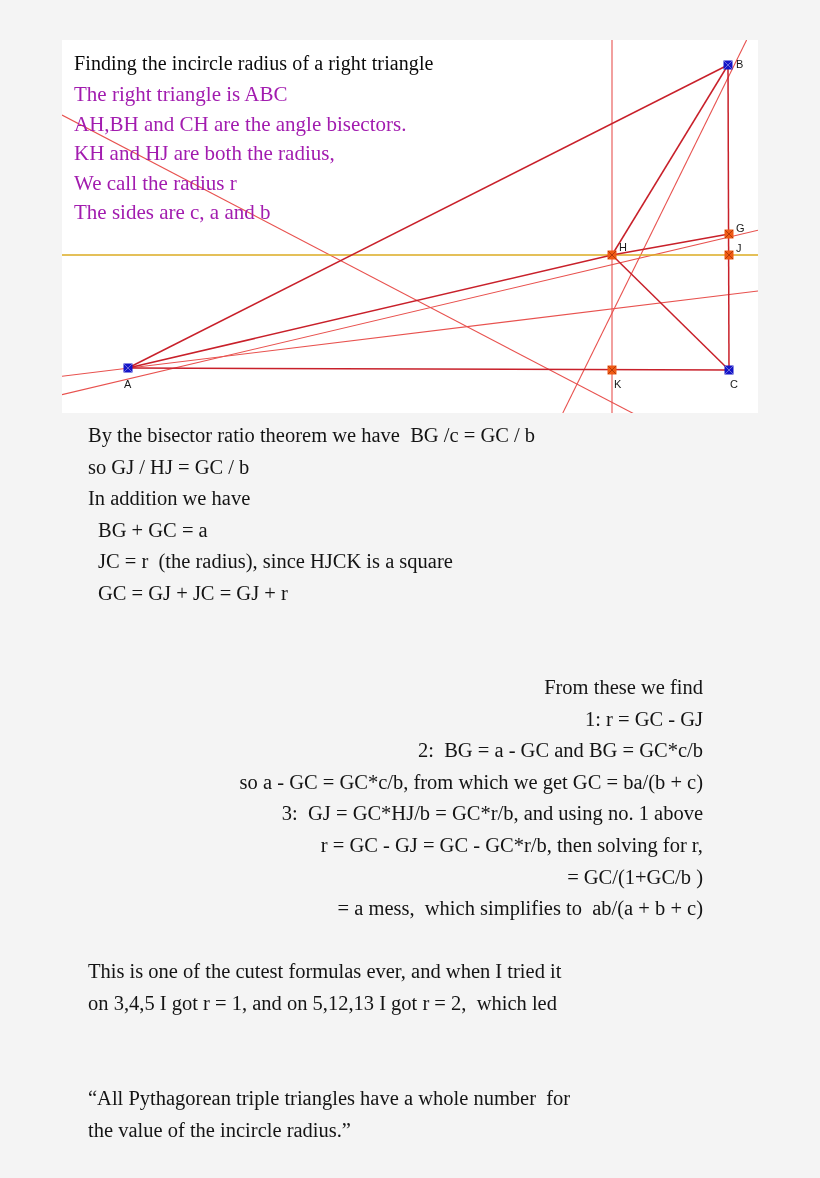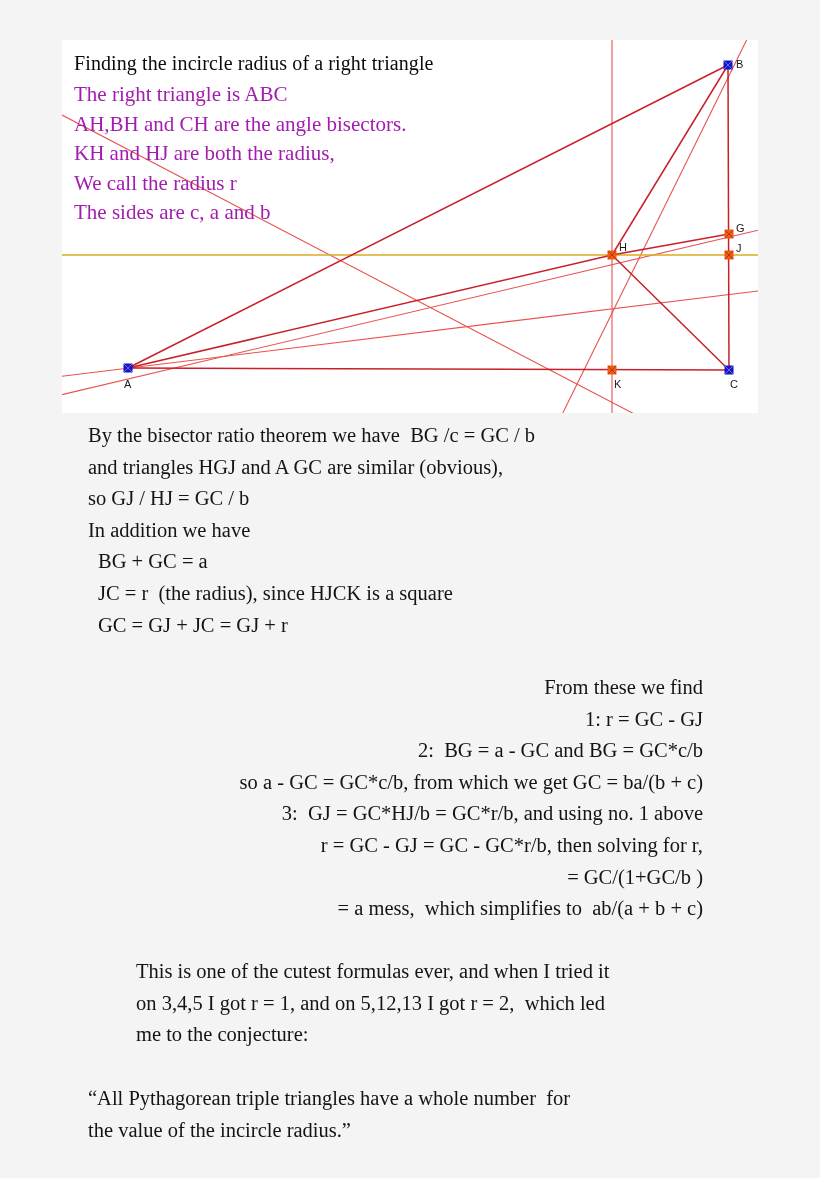--- a/index.html
+++ b/index.html
@@ -64,21 +64,21 @@
     width: 703px;
   }
   .prose .ln {
     font-size: 20.5px;
     line-height: 31.6px;
     white-space: pre;
     color: #141414;
   }
   #block-bisector { top: 420px; }
   #block-derive   { top: 672px; text-align: right; }
-  #block-closing  { top: 956px; margin-left: 48px; }
+  #block-closing  { top: 956px; }
   #block-quote    { top: 1083px; }
 
   .indent-0 { padding-left: 88px; }
   .indent-1 { padding-left: 98px; }
   .indent-2 { padding-left: 128px; }
 
   
   .pt-label {
     font-family: "Liberation Sans", sans-serif;
     font-size: 11px;
@@ -160,38 +160,36 @@
     <div class="fig-line">The right triangle is ABC</div>
     <div class="fig-line">AH,BH and CH are the angle bisectors.</div>
     <div class="fig-line">KH and HJ are both the radius,</div>
     <div class="fig-line">We call the radius r</div>
     <div class="fig-line">The sides are  c, a and b</div>
   </div>
 </div>
 
 <div class="prose" id="block-bisector">
     <div class="ln indent-0">By the bisector ratio theorem we have  BG /c = GC / b</div>
-    <div class="ln indent-0">and triangles HGJ and A GC are similar (obvious),</div>
     <div class="ln indent-0">so GJ / HJ = GC / b</div>
     <div class="ln indent-0">In addition we have</div>
     <div class="ln indent-1">BG + GC = a</div>
     <div class="ln indent-1">JC = r  (the radius), since HJCK is a square</div>
     <div class="ln indent-1">GC = GJ + JC = GJ + r</div>
   </div>
 <div class="prose" id="block-derive">
     <div class="ln indent-0">From these we find</div>
     <div class="ln indent-0">1: r = GC - GJ</div>
     <div class="ln indent-0">2:  BG = a - GC and BG = GC*c/b</div>
     <div class="ln indent-1">so a - GC = GC*c/b, from which we get GC = ba/(b + c)</div>
     <div class="ln indent-0">3:  GJ = GC*HJ/b = GC*r/b, and using no. 1 above</div>
     <div class="ln indent-1">r = GC - GJ = GC - GC*r/b, then solving for r,</div>
     <div class="ln indent-2">= GC/(1+GC/b )</div>
     <div class="ln indent-2">= a mess,  which simplifies to  ab/(a + b + c)</div>
   </div>
 <div class="prose" id="block-closing">
     <div class="ln indent-0">This is one of the cutest formulas ever, and when I tried it</div>
     <div class="ln indent-0">on 3,4,5 I got r = 1, and on 5,12,13 I got r = 2,  which led</div>
-    <div class="ln indent-0">me to the conjecture:</div>
   </div>
 <div class="prose" id="block-quote">
     <div class="ln indent-0">“All Pythagorean triple triangles have a whole number  for</div>
     <div class="ln indent-0">the value of the incircle radius.”</div>
   </div>
 
 </body></html>

